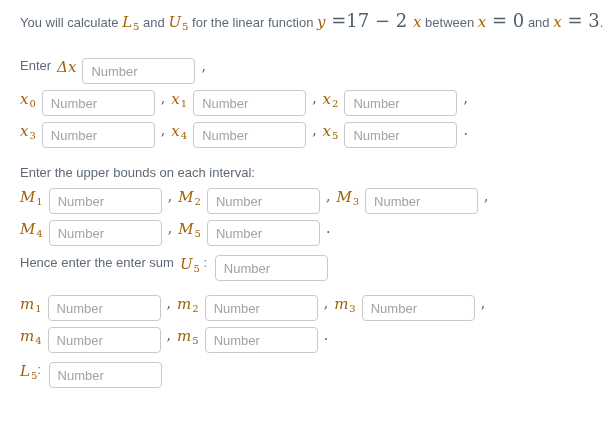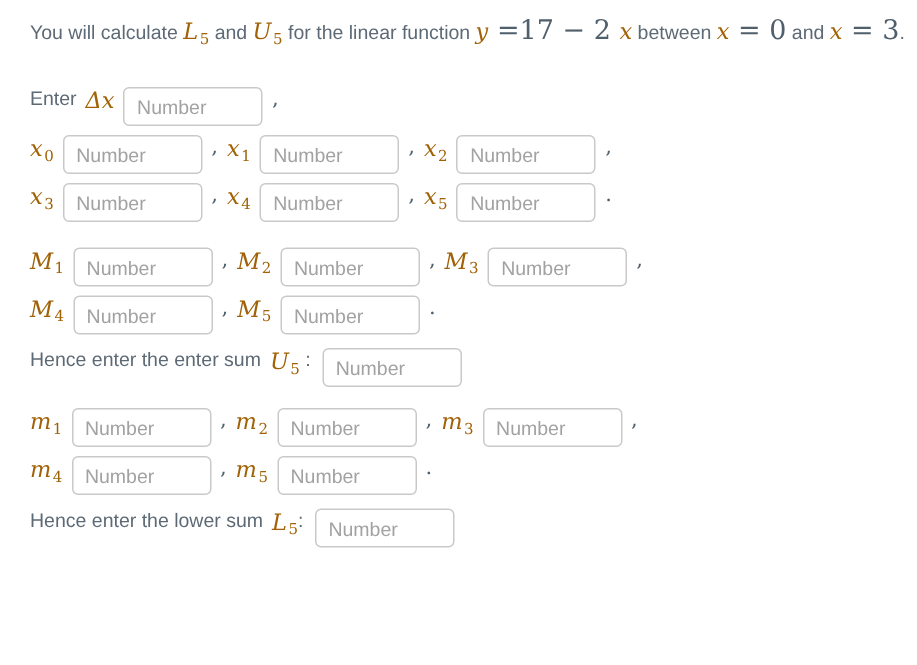--- a/index.html
+++ b/index.html
@@ -4,21 +4,21 @@
 <style>
   html,body{margin:0;padding:0;background:#ffffff;}
   body{width:611px;height:443px;overflow:hidden;font-family:"Liberation Sans",sans-serif;}
   .page{padding:11px 0 0 20px;}
   .t{font-size:13px;color:#5d6a76;}
   .mv{font-family:"DejaVu Serif",serif;font-style:italic;font-size:15px;color:#a16207;}
   .mn{font-family:"DejaVu Serif",serif;font-style:normal;font-size:18px;color:#4f5f6c;}
   .mv sub{font-family:"DejaVu Serif",serif;font-style:normal;font-size:10px;vertical-align:-3px;margin-left:1px;}
   .title{line-height:19px;margin-bottom:22px;}
   .row{display:flex;align-items:flex-start;margin-bottom:6px;}
-  .num{width:93px;height:26px;box-sizing:border-box;border:1px solid #c9c9c9;border-radius:4px;
+  .num{width:113px;height:26px;box-sizing:border-box;border:1px solid #c9c9c9;border-radius:4px;
        padding:3px 8px;font-size:13px;font-family:"Liberation Sans",sans-serif;color:#555;
        background:#fff;outline:none;}
   .num::placeholder{color:#a2a2a2;opacity:1;}
   .lbl{margin-right:6px;white-space:pre;}
   .pre{margin-right:6px;white-space:pre;}
   .punct{margin-left:6px;margin-right:6px;color:#4f5f6c;font-family:"DejaVu Serif",serif;font-size:14px;}
   .sec{margin-top:0;}
   .sec-upper{margin-top:17px;}
   .sec-lower{margin-top:14px;}
   .heading{margin-bottom:8px;}
@@ -60,20 +60,21 @@
       <span class="mv lbl"><span>x</span><sub>4</sub></span>
       <input class="num" type="text" placeholder="Number" style="">
       <span class="punct">,</span>
       <span class="mv lbl"><span>x</span><sub>5</sub></span>
       <input class="num" type="text" placeholder="Number" style="">
       <span class="punct">.</span>
     </div>
   </div>
 
   <div class="sec-upper">
+    <div class="t heading">Enter the upper bounds on each interval:</div>
 
     <div class="row">
       <span class="mv lbl"><span>M</span><sub>1</sub></span>
       <input class="num" type="text" placeholder="Number" style="">
       <span class="punct">,</span>
       <span class="mv lbl"><span>M</span><sub>2</sub></span>
       <input class="num" type="text" placeholder="Number" style="">
       <span class="punct">,</span>
       <span class="mv lbl"><span>M</span><sub>3</sub></span>
       <input class="num" type="text" placeholder="Number" style="">
@@ -114,20 +115,19 @@
     <div class="row">
       <span class="mv lbl"><span>m</span><sub>4</sub></span>
       <input class="num" type="text" placeholder="Number" style="">
       <span class="punct">,</span>
       <span class="mv lbl"><span>m</span><sub>5</sub></span>
       <input class="num" type="text" placeholder="Number" style="">
       <span class="punct">.</span>
     </div>
 
     <div class="row sum-row">
-      <span class="t pre">Hence enter the lower sum</span>
       <span class="mv"><span>L</span><sub>5</sub></span>
       <span class="t colon">: </span>
       <input class="num" type="text" placeholder="Number" style="">
     </div>
   </div>
 
 </div>
 
 </body></html>

